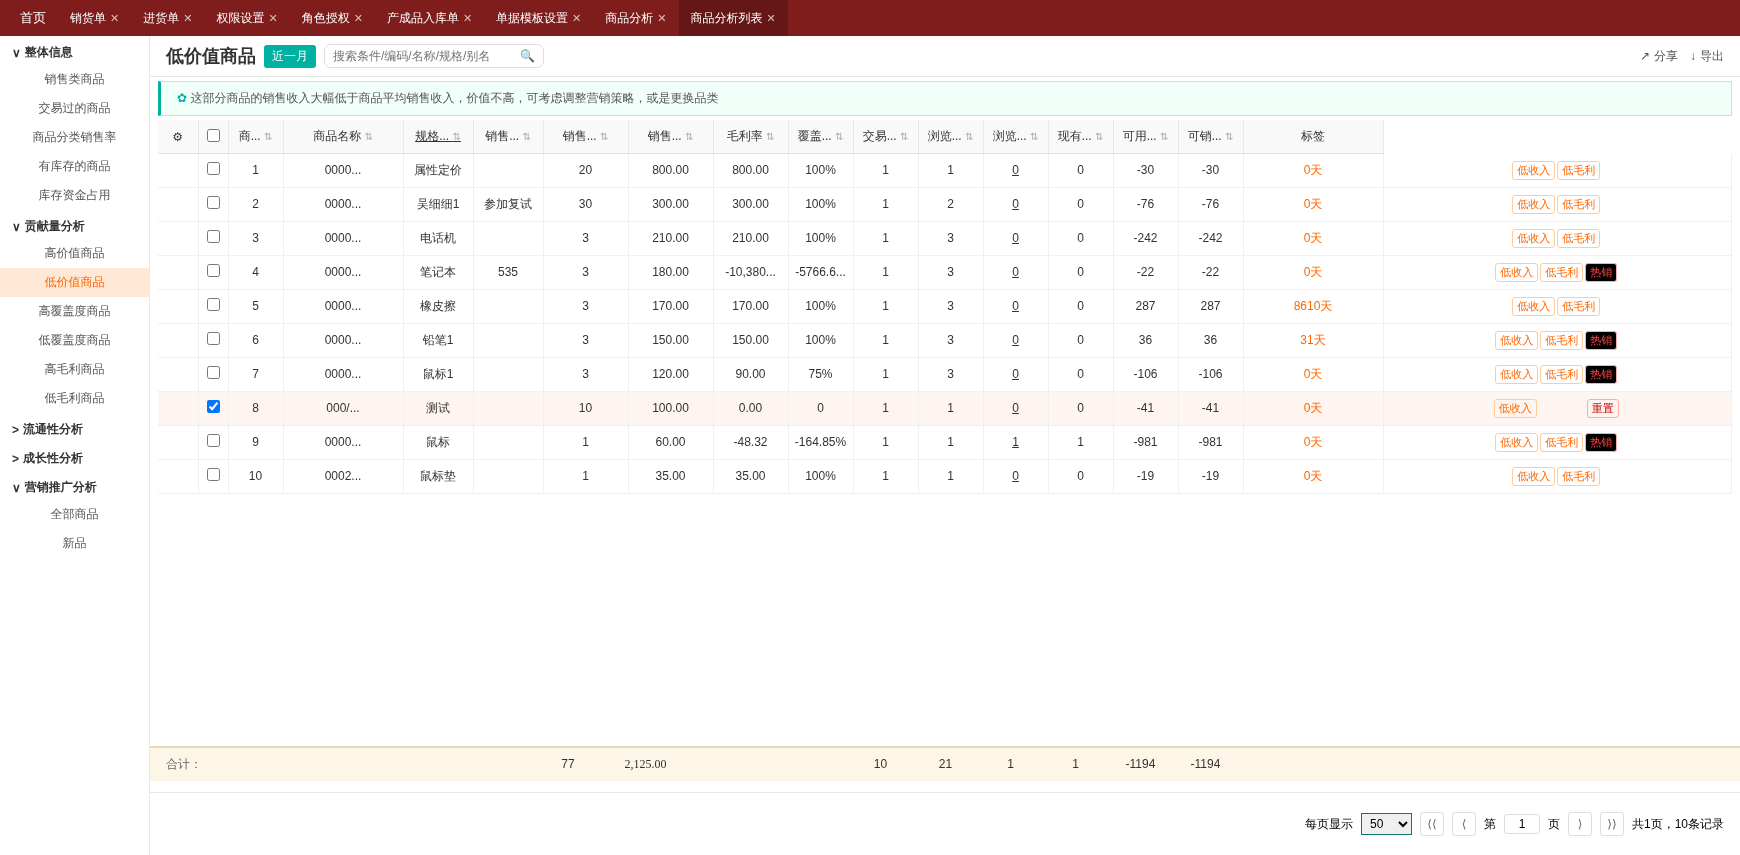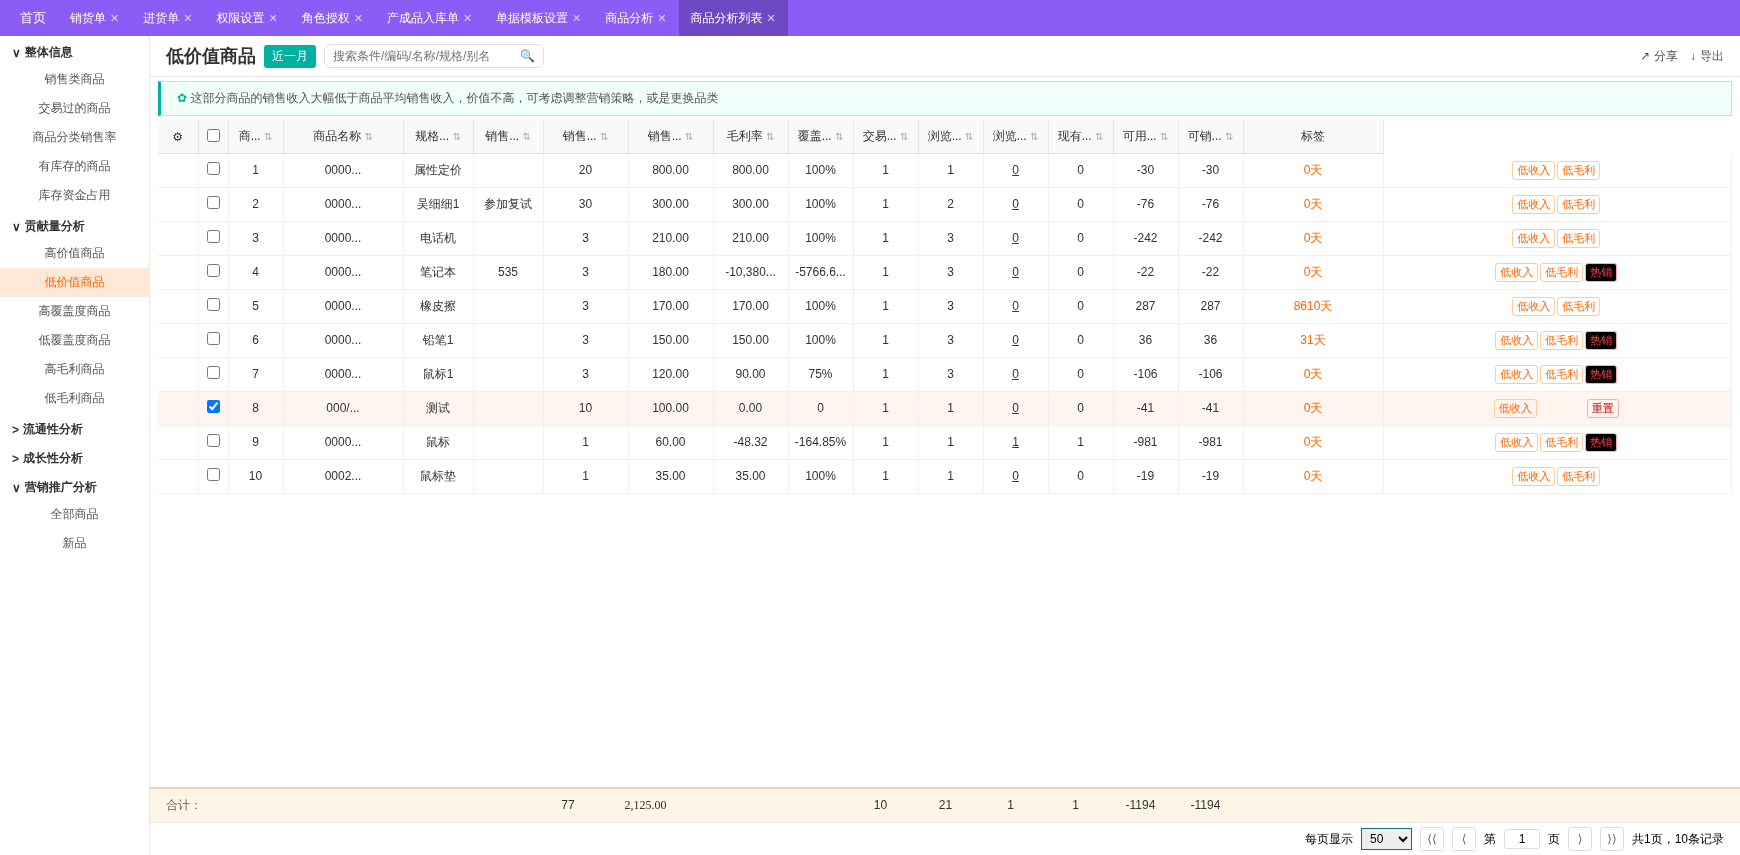--- a/index.html
+++ b/index.html
@@ -1,20 +1,20 @@
 <!DOCTYPE html>
 <html><head>
   <meta charset="utf-8">
   <style>
     * { box-sizing: border-box; margin: 0; padding: 0; font-family: 'Microsoft YaHei', Arial, sans-serif; font-size: 12px; }
     body { background: #f5f5f5; display: flex; flex-direction: column; height: 855px; overflow: hidden; }
 
     
     .top-nav {
-      background: #8b5cf6;
+      background: #7f1d1d;
       display: flex;
       align-items: center;
       height: 36px;
       padding: 0 8px;
       flex-shrink: 0;
     }
     .top-nav .nav-item {
       color: #fff;
       padding: 0 12px;
       height: 36px;
@@ -193,25 +193,26 @@
       font-size: 12px;
       color: #333;
     }
     .footer-total .label { color: #666; margin-right: 16px; }
 
     
     .pagination {
       display: flex;
       align-items: center;
       justify-content: flex-end;
-      padding: 4px 16px;
+      padding: 19px 16px;
       border-top: 1px solid #e8e8e8;
       gap: 8px;
       flex-shrink: 0;
       background: #fff;
+      margin-top: 11px;
     }
     .pagination select {
       border: 1px solid #0f766e;
       padding: 2px 4px;
       border-radius: 0;
     }
     .pag-btn {
       width: 24px;
       height: 24px;
       border: 1px solid #ddd;
@@ -344,21 +345,21 @@
         <thead>
           <tr>
             <th style="width:40px;">
               <span>⚙</span>
             </th>
             <th style="width:30px;">
               <input type="checkbox" style="">
             </th>
             <th style="width:55px;">商... <span class="sort-icon">⇅</span></th>
             <th style="width:120px;">商品名称 <span class="sort-icon">⇅</span></th>
-            <th style="width:70px;">规格... <span class="sort-icon">⇅</span></th>
+            <th style="width:70px;text-decoration:underline;">规格... <span class="sort-icon">⇅</span></th>
             <th style="width:70px;">销售... <span class="sort-icon">⇅</span></th>
             <th style="width:85px;">销售... <span class="sort-icon">⇅</span></th>
             <th style="width:85px;">销售... <span class="sort-icon">⇅</span></th>
             <th style="width:75px;">毛利率 <span class="sort-icon">⇅</span></th>
             <th style="width:65px;">覆盖... <span class="sort-icon">⇅</span></th>
             <th style="width:65px;">交易... <span class="sort-icon">⇅</span></th>
             <th style="width:65px;">浏览... <span class="sort-icon">⇅</span></th>
             <th style="width:65px;">浏览... <span class="sort-icon">⇅</span></th>
             <th style="width:65px;">现有... <span class="sort-icon">⇅</span></th>
             <th style="width:65px;">可用... <span class="sort-icon">⇅</span></th>

